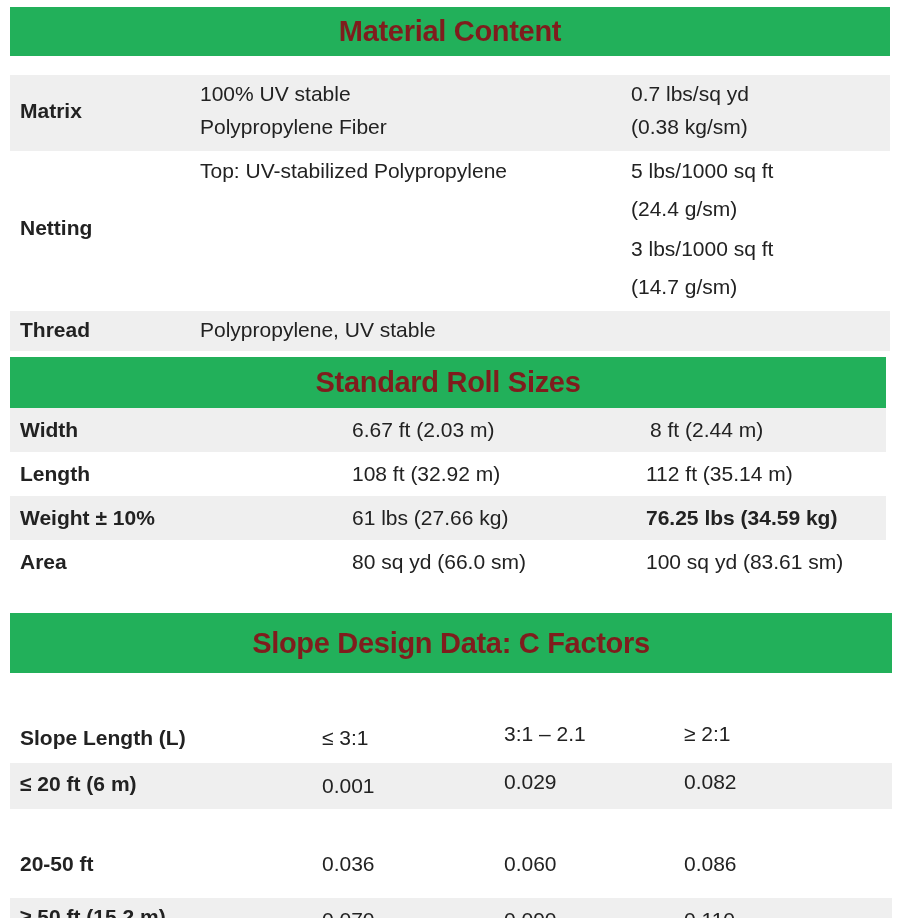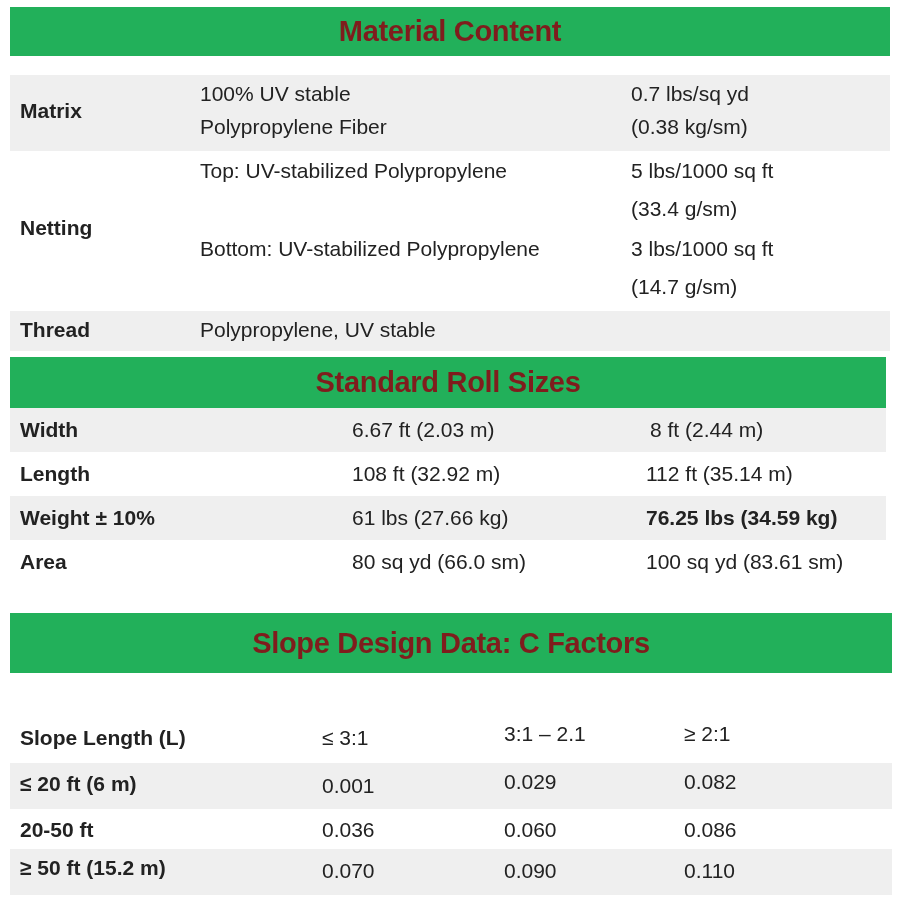--- a/index.html
+++ b/index.html
@@ -24,22 +24,21 @@
     <div class="cell lbl" style="left:10px; top:21px;">Matrix</div>
     <div class="cell" style="left:190px; top:4px;">100% UV stable</div>
     <div class="cell" style="left:190px; top:37px;">Polypropylene Fiber</div>
     <div class="cell" style="left:621px; top:4px;">0.7 lbs/sq yd</div>
     <div class="cell" style="left:621px; top:37px;">(0.38 kg/sm)</div>
   </div>
   <div class="row" style="height:160px;">
     <div class="cell lbl" style="left:10px; top:62px;">Netting</div>
     <div class="cell" style="left:190px; top:5px;">Top: UV-stabilized Polypropylene</div>
     <div class="cell" style="left:621px; top:5px;">5 lbs/1000 sq ft</div>
-    <div class="cell" style="left:621px; top:43px;">(33.4 g/sm)</div>
-    <div class="cell" style="left:190px; top:83px;">Bottom: UV-stabilized Polypropylene</div>
+    <div class="cell" style="left:621px; top:43px;">(24.4 g/sm)</div>
     <div class="cell" style="left:621px; top:83px;">3 lbs/1000 sq ft</div>
     <div class="cell" style="left:621px; top:121px;">(14.7 g/sm)</div>
   </div>
   <div class="row shade" style="height:40px;">
     <div class="cell lbl" style="left:10px; top:4px;">Thread</div>
     <div class="cell" style="left:190px; top:4px;">Polypropylene, UV stable</div>
   </div>
 </div>
 
 <div class="section" style="top:357px; width:876px;">
@@ -73,21 +72,21 @@
     <div class="cell" style="left:312px; top:10px;">≤ 3:1</div>
     <div class="cell" style="left:494px; top:6px;">3:1 – 2.1</div>
     <div class="cell" style="left:674px; top:6px;">≥ 2:1</div>
   </div>
   <div class="row shade" style="height:46px;">
     <div class="cell lbl" style="left:10px; top:6px;">≤ 20 ft (6 m)</div>
     <div class="cell" style="left:312px; top:8px;">0.001</div>
     <div class="cell" style="left:494px; top:4px;">0.029</div>
     <div class="cell" style="left:674px; top:4px;">0.082</div>
   </div>
-  <div class="row" style="height:40px;">
+  <div class="row" style="height:55px;margin-top:34px;">
     <div class="cell lbl" style="left:10px; top:6px;">20-50 ft</div>
     <div class="cell" style="left:312px; top:6px;">0.036</div>
     <div class="cell" style="left:494px; top:6px;">0.060</div>
     <div class="cell" style="left:674px; top:6px;">0.086</div>
   </div>
   <div class="row shade" style="height:46px;">
     <div class="cell lbl" style="left:10px; top:4px;">≥ 50 ft (15.2 m)</div>
     <div class="cell" style="left:312px; top:7px;">0.070</div>
     <div class="cell" style="left:494px; top:7px;">0.090</div>
     <div class="cell" style="left:674px; top:7px;">0.110</div>

